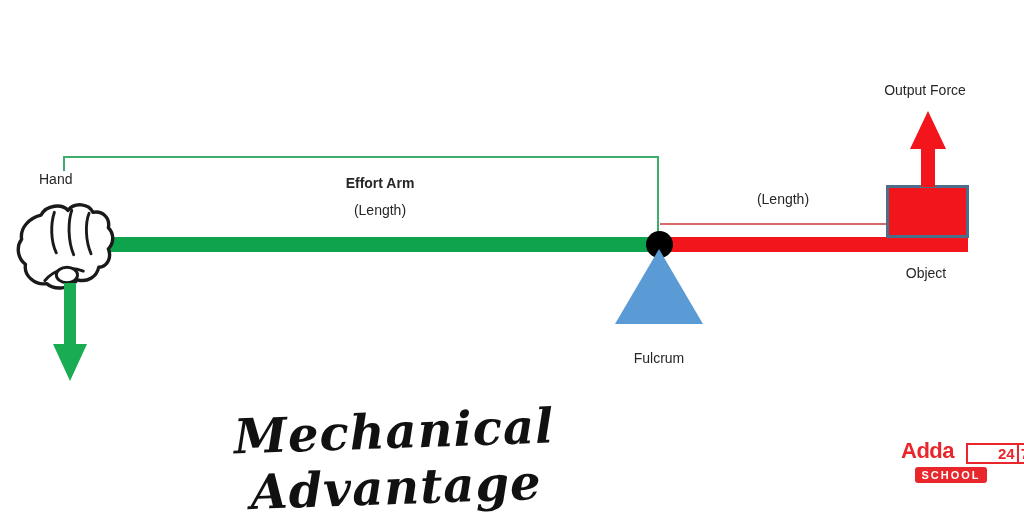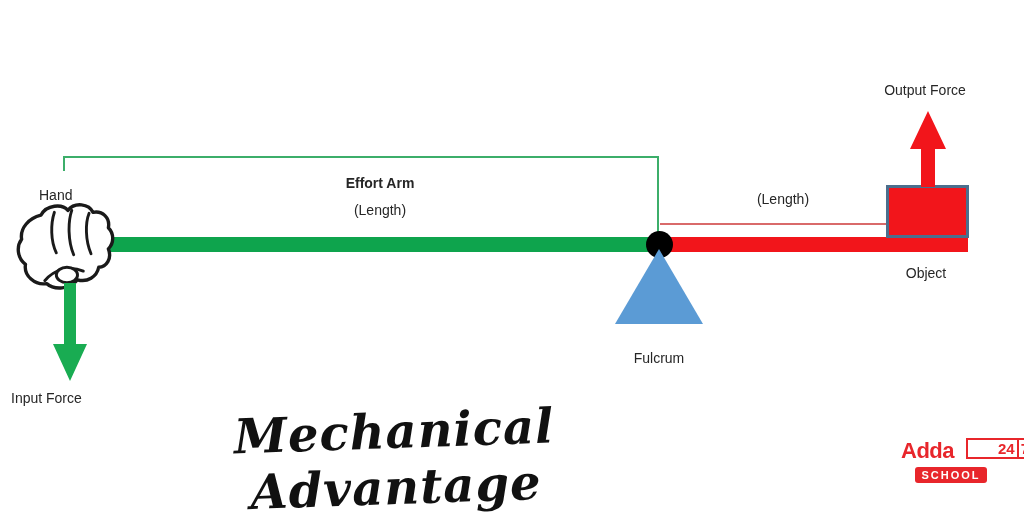--- a/index.html
+++ b/index.html
@@ -91,21 +91,21 @@
     color: #111111;
     text-align: center;
     transform: rotate(-2deg);
     letter-spacing: 1px;
   }
 
   
   #logo { left: 901px; top: 438px; width: 100px; }
   #logo-row1 {
     display: flex;
-    align-items: flex-start;
+    align-items: flex-end;
   }
   #logo-brand {
     color: var(--brand-red);
     font-weight: 700;
     font-size: 22px;
     letter-spacing: -0.5px;
   }
   #logo-numbox {
     display: flex;
     align-items: center;
@@ -140,21 +140,21 @@
 <body>
 
 <div id="stage">
 
   <div class="abs measure-green" style="left:63px; top:156px; width:596px; height:2px;"></div>
   <div class="abs measure-green" style="left:63px; top:156px; width:2px; height:15px;"></div>
   <div class="abs measure-green" style="left:657px; top:156px; width:2px; height:82px;"></div>
 
   <div class="abs measure-red" style="left:660px; top:223px; width:226px; height:2px;"></div>
 
-  <div class="abs label" style="left:39px; top:188px;">Hand</div>
+  <div class="abs label" style="left:39px; top:172px;">Hand</div>
 
   <div class="abs label bold center" style="left:295px; top:176px; width:170px;">Effort Arm</div>
   <div class="abs label center" style="left:295px; top:203px; width:170px;">(Length)</div>
 
   <div class="abs label center" style="left:688px; top:192px; width:190px;">(Length)</div>
 
   <div class="abs label center" style="left:850px; top:83px; width:150px;">Output Force</div>
 
   <div class="abs" id="effort-beam"></div>
   <div class="abs" id="resistant-beam"></div>
@@ -175,21 +175,20 @@
   <div class="abs" id="object-box"></div>
   <div class="abs label center" style="left:871px; top:266px; width:110px;">Object</div>
 
   <svg class="abs arrow-red" style="left:909px; top:111px;" width="38" height="76" viewBox="0 0 38 76">
     <polygon points="19,0 37,38 26,38 26,76 12,76 12,38 1,38"></polygon>
   </svg>
 
   <svg class="abs arrow-green" style="left:52px; top:283px;" width="36" height="99" viewBox="0 0 36 99">
     <polygon points="12,0 24,0 24,61 35,61 18,98 1,61 12,61"></polygon>
   </svg>
-  <div class="abs label" style="left:11px; top:391px;">Input Force</div>
 
   <div class="abs" id="main-title">Mechanical Advantage</div>
 
   <div class="abs" id="logo">
     <div id="logo-row1">
       <span id="logo-brand">Adda</span>
       <span id="logo-numbox">
         <span id="logo-num-left">24</span>
         <span id="logo-num-right">7</span>
       </span>

